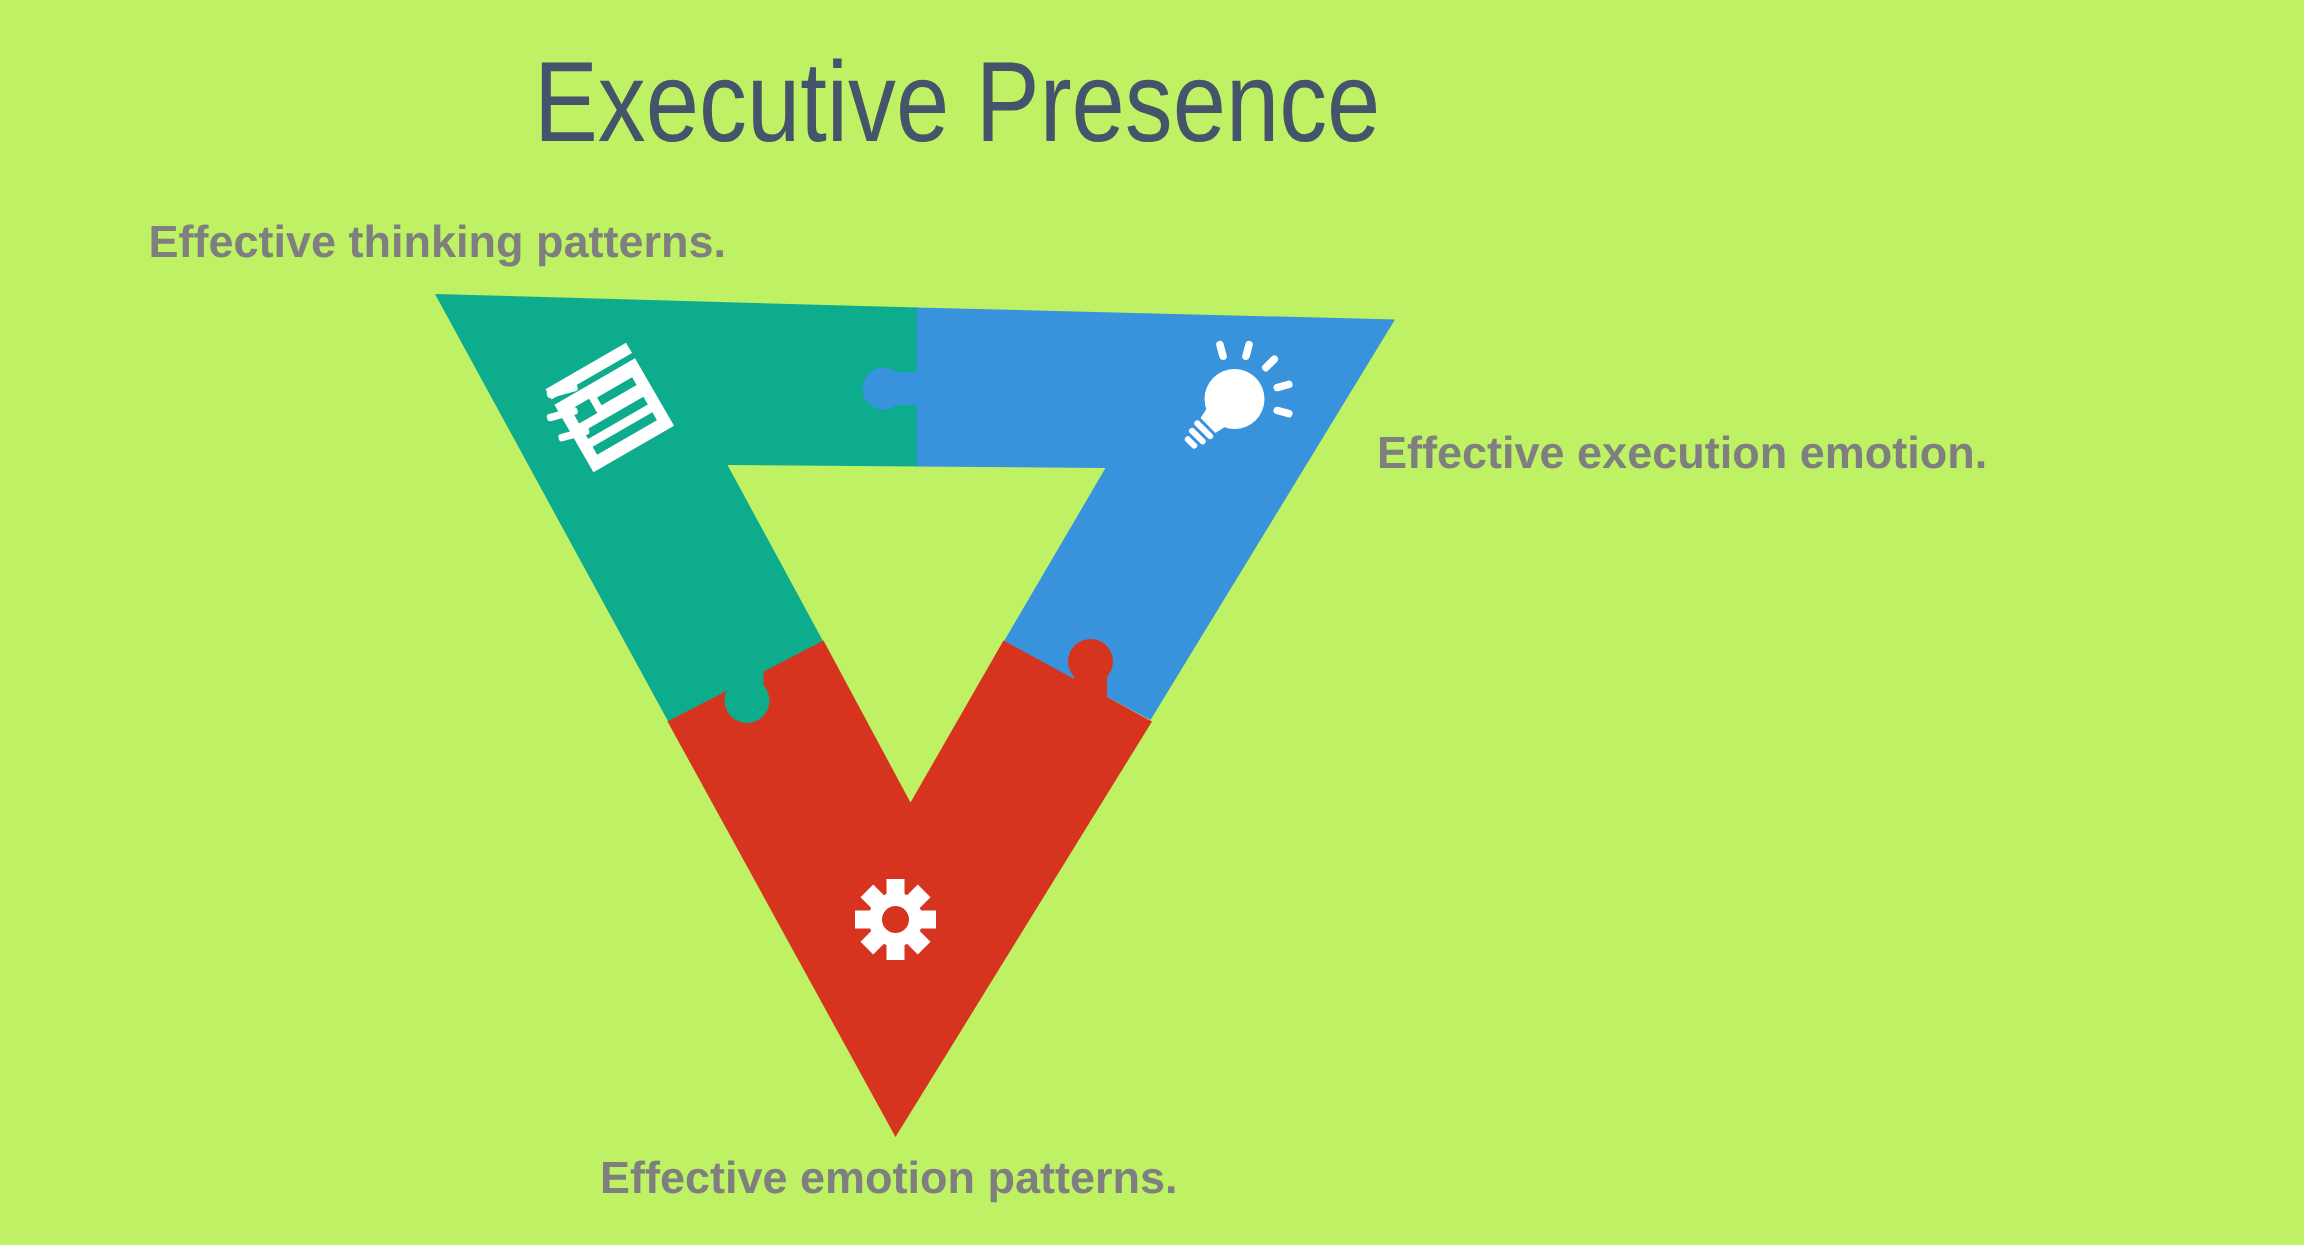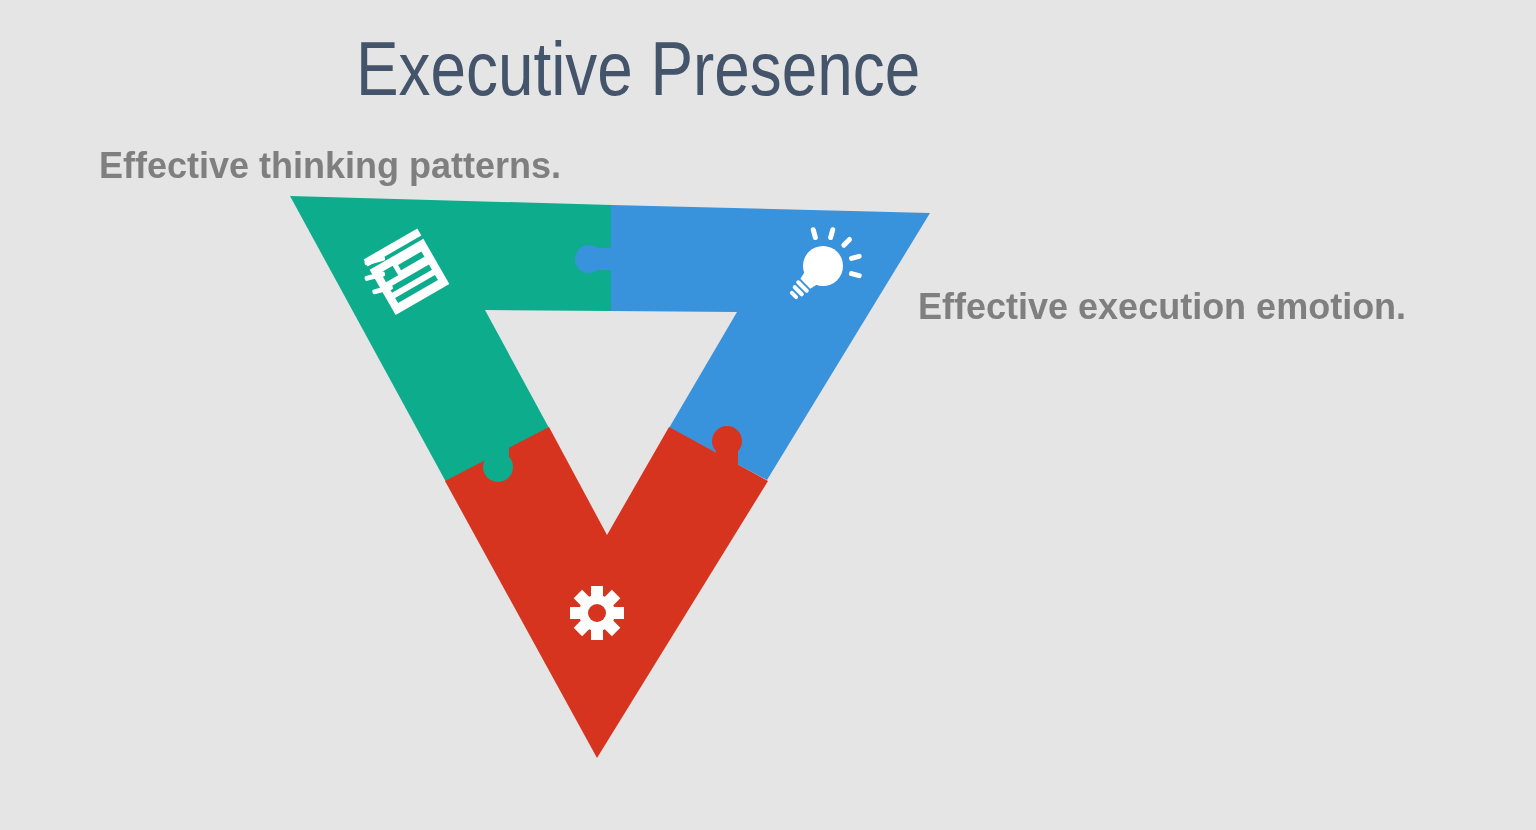--- a/index.html
+++ b/index.html
@@ -1,58 +1,59 @@
 <!DOCTYPE html>
 <html><head>
 <meta charset="utf-8">
 <style>
   html,body{margin:0;padding:0;background:#000;}
   .stage{
     position:relative;
     width:1536px;
     height:830px;
-    background:#e5e5e5;
+    background:#bef264;
     overflow:hidden;
     font-family:"Liberation Sans", sans-serif;
   }
   .title{
     position:absolute;
     left:356px;
     top:27px;
     font-size:76px;
     font-weight:400;
     color:#44546A;
     line-height:1.1;
     white-space:nowrap;
     transform:scaleX(0.84);
     transform-origin:0 0;
     letter-spacing:0px;
   }
   .label{
     position:absolute;
-    font-size:36px;
+    font-size:30px;
     font-weight:bold;
     color:#7F7F7F;
     line-height:1.2;
     white-space:nowrap;
   }
   .label-thinking{ left:99px;  top:144px; }
   .label-execution{ left:918px; top:285px; }
   .label-emotion{ left:400px; top:768px; }
   svg{ position:absolute; left:0; top:0; }
 </style>
 </head>
 <body>
 
 <div class="stage">
 
   <div class="title">Executive Presence</div>
 
   <div class="label label-thinking">Effective thinking patterns.</div>
   <div class="label label-execution">Effective execution emotion.</div>
+  <div class="label label-emotion">Effective emotion patterns.</div>
 
   <svg width="1536" height="830" viewBox="0 0 1536 830">
 
     <polygon points="290,196 612,205 612,311 485,310 549,428 446,482" fill="#0DAC8D"></polygon>
 
     <polygon points="611,205 930,213 767,480 669,428 737,312 611,311" fill="#3992DC"></polygon>
 
     <polygon points="445,481 549,427 607,535 669,427 768,481 597,758" fill="#D73420"></polygon>
 
     <g fill="#3992DC">

